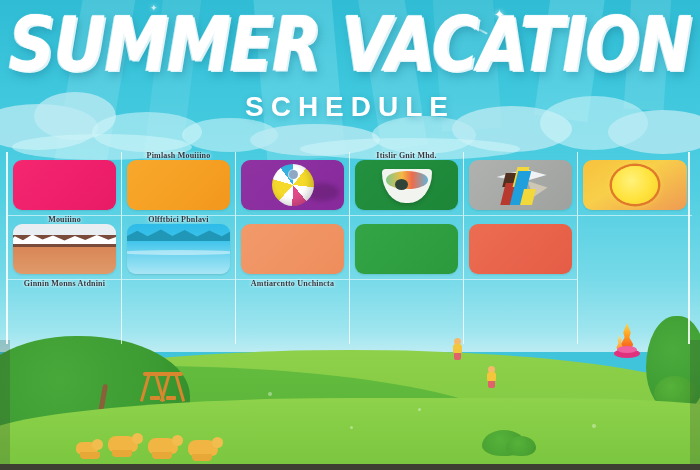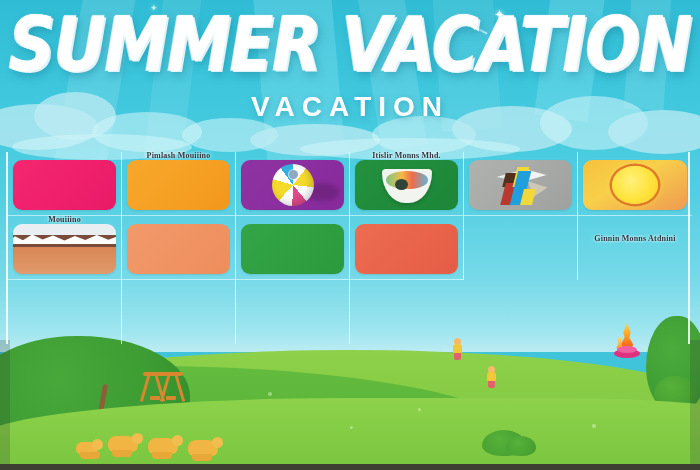--- a/index.html
+++ b/index.html
@@ -363,21 +363,21 @@
     <div class="cloudpuff soft" style="left:372px; top:116px; width:104px; height:38px;"></div>
     <div class="cloudpuff dim" style="left:452px; top:106px; width:120px; height:46px;"></div>
     <div class="cloudpuff soft" style="left:540px; top:96px;  width:108px; height:54px;"></div>
     <div class="cloudpuff dim" style="left:608px; top:110px; width:110px; height:44px;"></div>
     <div class="cloudpuff soft" style="left:12px;  top:134px; width:180px; height:26px;"></div>
     <div class="cloudpuff soft" style="left:300px; top:138px; width:220px; height:22px;"></div>
   </div>
 
   <div class="titlewrap">
     <div class="title-main">SUMMER VACATION</div>
-    <div class="title-sub">VACATION</div>
+    <div class="title-sub">SCHEDULE</div>
   </div>
 
   <div class="ground">
     <div class="hill-back"></div>
     <div class="hill-mid"></div>
     <div class="bush-left"></div>
     <div class="trunk" style="left:100px; top:44px; height:36px; transform:rotate(10deg);"></div>
     <div class="tree-r"></div>
     <div class="shrub" style="right:4px; top:36px; width:42px; height:30px;"></div>
     <div class="hill-front"></div>
@@ -438,21 +438,21 @@
         <div class="card" style="background:linear-gradient(135deg,#f7a82c 0%,#f59f22 60%,#f2971c 100%);"></div>
       </div>
       <div class="cellbox">
         <div class="label wide"></div>
         <div class="card" style="background:linear-gradient(135deg,#8f33a3 0%,#87299a 100%);">
           <div class="ballshadow"></div>
           <div class="ball"></div>
         </div>
       </div>
       <div class="cellbox">
-        <div class="label wide">Itislir Monns Mhd.</div>
+        <div class="label wide">Itislir Gnit Mhd.</div>
         <div class="card" style="background:linear-gradient(135deg,#23913f 0%,#1d8638 100%);">
           <div class="bowl"></div>
         </div>
       </div>
       <div class="cellbox">
         <div class="label wide"></div>
         <div class="card" style="background:linear-gradient(135deg,#b0b2b0 0%,#9fa19f 100%);">
           <div class="kite">
             <i class="k6"></i>
             <i class="k7"></i>
@@ -473,40 +473,49 @@
         </div>
       </div>
 
       <div class="cellbox">
         <div class="label">Mouiiino</div>
         <div class="card">
           <div class="scene sc-mountain"></div>
         </div>
       </div>
       <div class="cellbox">
+        <div class="label wide">Olfftbici Pbnlavi</div>
+        <div class="card">
+          <div class="scene sc-water"></div>
+        </div>
+      </div>
+      <div class="cellbox">
         <div class="label"></div>
         <div class="card" style="background:linear-gradient(135deg,#f29a6b 0%,#ee8d5c 100%);"></div>
       </div>
       <div class="cellbox">
         <div class="label"></div>
         <div class="card" style="background:linear-gradient(135deg,#34a546 0%,#2a9a3c 100%);"></div>
       </div>
       <div class="cellbox">
         <div class="label"></div>
         <div class="card" style="background:linear-gradient(135deg,#ec6d52 0%,#e55c45 100%);"></div>
       </div>
 
       <div class="cellbox" style="border-bottom:none;">
         <div class="label"></div>
       </div>
-      <div class="cellbox" style="border-bottom:none;margin-top:19px;">
+      <div class="cellbox" style="border-bottom:none;">
         <div class="label wide">Ginnin Monns Atdnini</div>
       </div>
       <div class="cellbox" style="border-bottom:none;">
         <div class="label"></div>
+      </div>
+      <div class="cellbox" style="border-bottom:none;">
+        <div class="label wide">Amtiarcntto Unchincta</div>
       </div>
       <div class="cellbox" style="border-bottom:none;">
         <div class="label"></div>
       </div>
       <div class="cellbox" style="border-bottom:none;">
         <div class="label"></div>
       </div>
 
     </div>
   </div>

